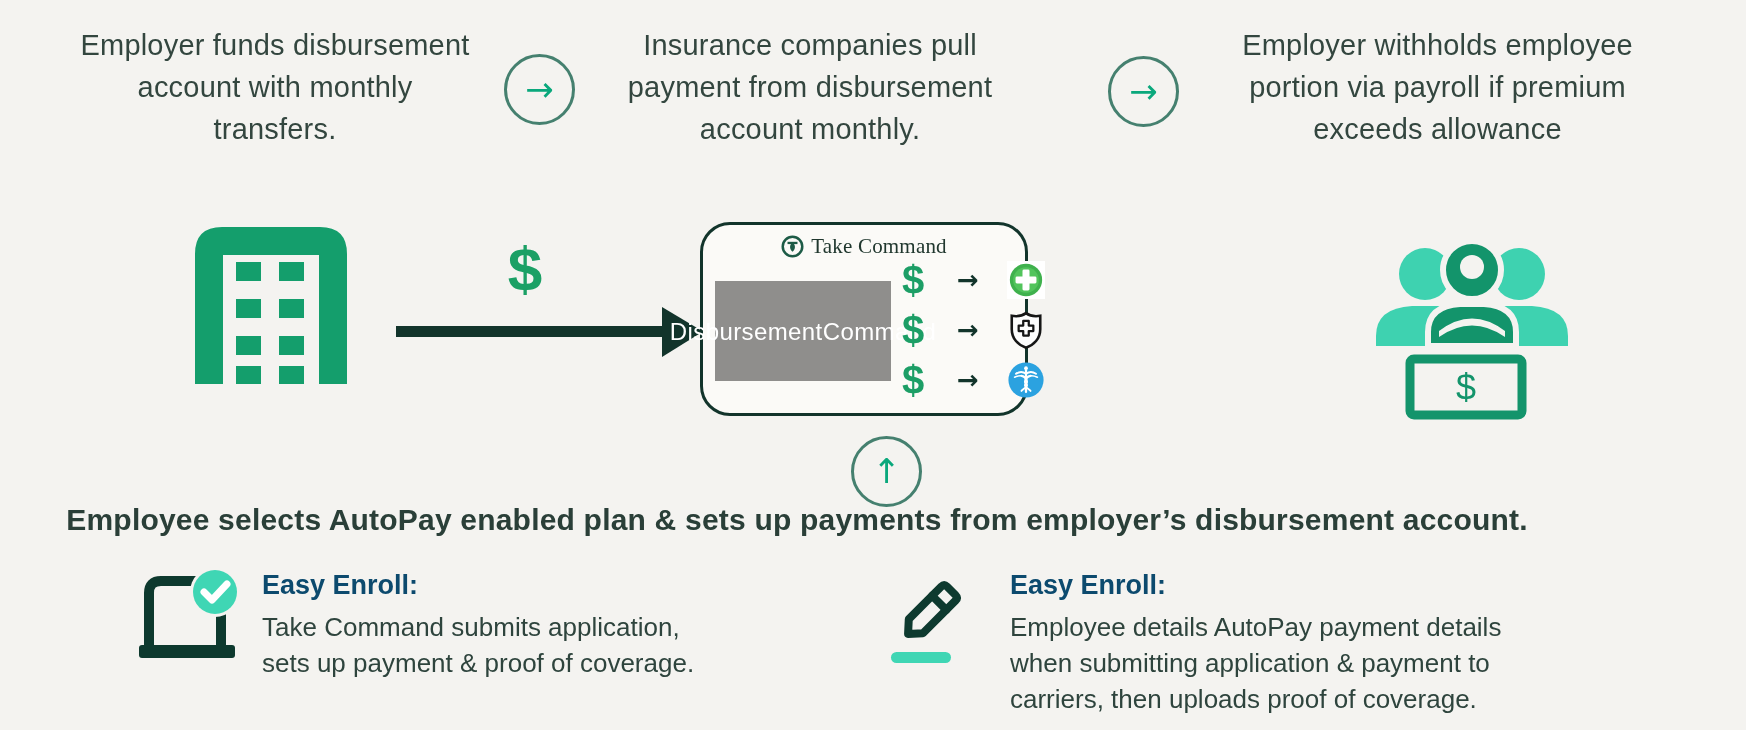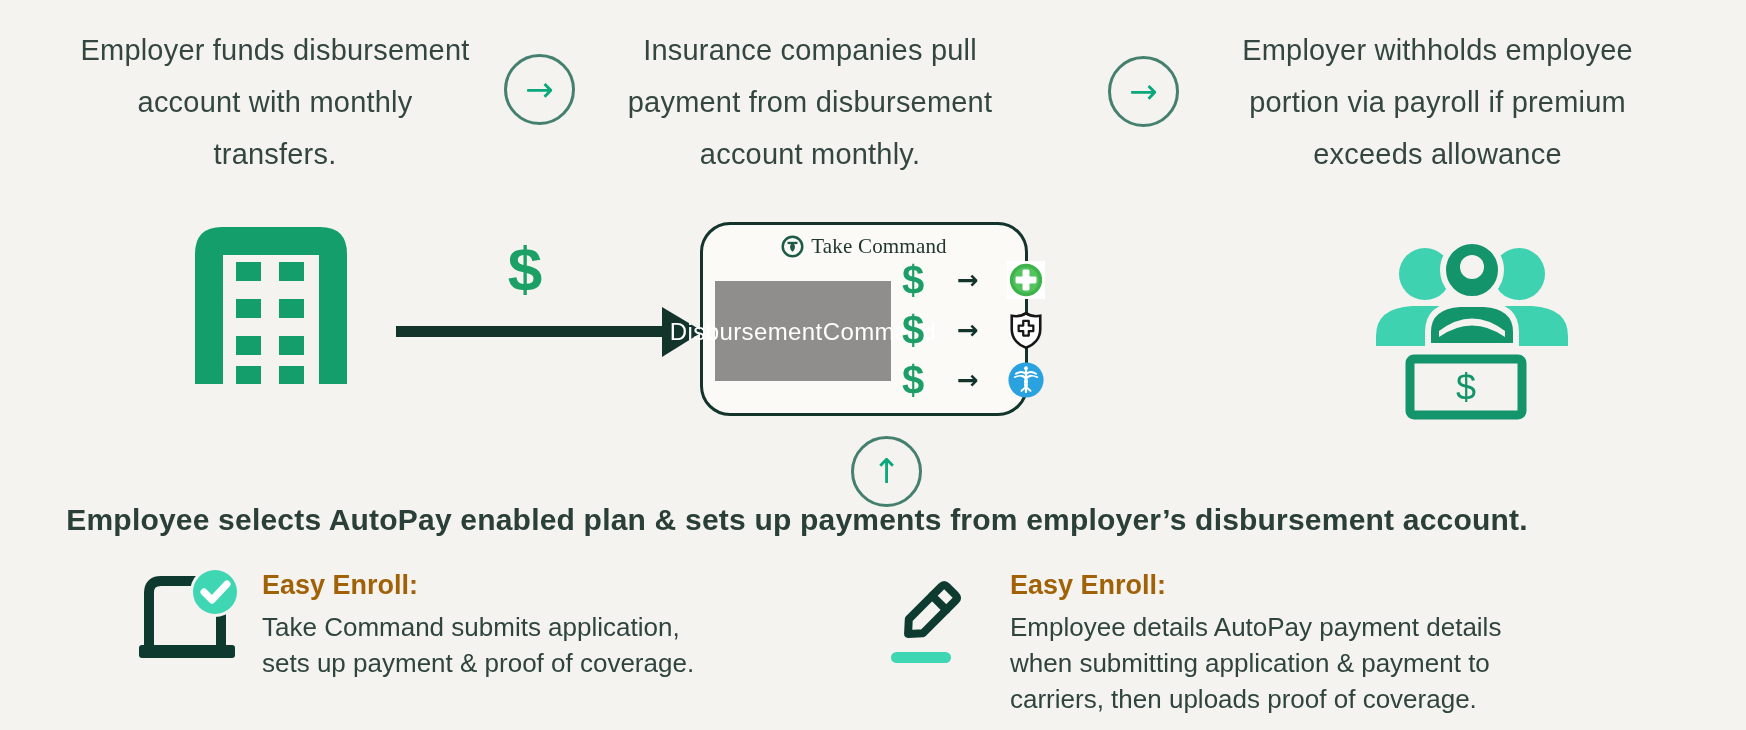--- a/index.html
+++ b/index.html
@@ -2,21 +2,21 @@
 <html><head>
 <meta charset="utf-8">
 <style>
   html,body{margin:0;padding:0;background:#f4f3f0;}
   .canvas{
     position:relative;width:1746px;height:730px;background:#f4f3f0;
     font-family:"Liberation Sans",sans-serif;color:#2e433c;overflow:hidden;
   }
   .abs{position:absolute;}
   .step-text{
-    font-size:29px;line-height:52px;letter-spacing:.2px;text-align:center;
+    font-size:29px;line-height:42px;letter-spacing:.2px;text-align:center;
     color:#33463f;
   }
   .arrow-circle{
     width:65px;height:65px;border:3.5px solid #45806f;border-radius:50%;
     display:flex;align-items:center;justify-content:center;
   }
   .arrow-glyph{
     font-family:"DejaVu Sans",sans-serif;font-size:34px;color:#0aa87c;line-height:1;
     padding-bottom:2px;
   }
@@ -38,21 +38,21 @@
   }
   .pay-rows{left:194px;top:30px;width:148px;}
   .pay-row{height:50px;display:flex;align-items:center;}
   .row-dollar{width:32px;text-align:center;font-size:40px;font-weight:700;color:#1c9e66;line-height:1;}
   .row-arrow{flex:1;text-align:center;font-family:"DejaVu Sans",sans-serif;font-size:26px;font-weight:700;color:#12342b;line-height:1;}
   .row-icon{width:38px;height:38px;}
   .headline{
     left:0;top:503px;width:1594px;text-align:center;
     font-size:30px;font-weight:700;color:#2a3f38;letter-spacing:.2px;
   }
-  .enroll-title{font-size:27px;font-weight:700;color:#a16207;margin-bottom:8px;}
+  .enroll-title{font-size:27px;font-weight:700;color:#0c4a6e;margin-bottom:8px;}
   .enroll-line{font-size:26px;line-height:36px;color:#2e443d;}
 </style>
 </head>
 <body>
 
 <div class="canvas">
 
   <div class="abs step-text" style="left:80px;top:24px;width:390px;">Employer funds disbursement account with monthly transfers.</div>
 
   <div class="abs arrow-circle" style="left:504px;top:54px;">

